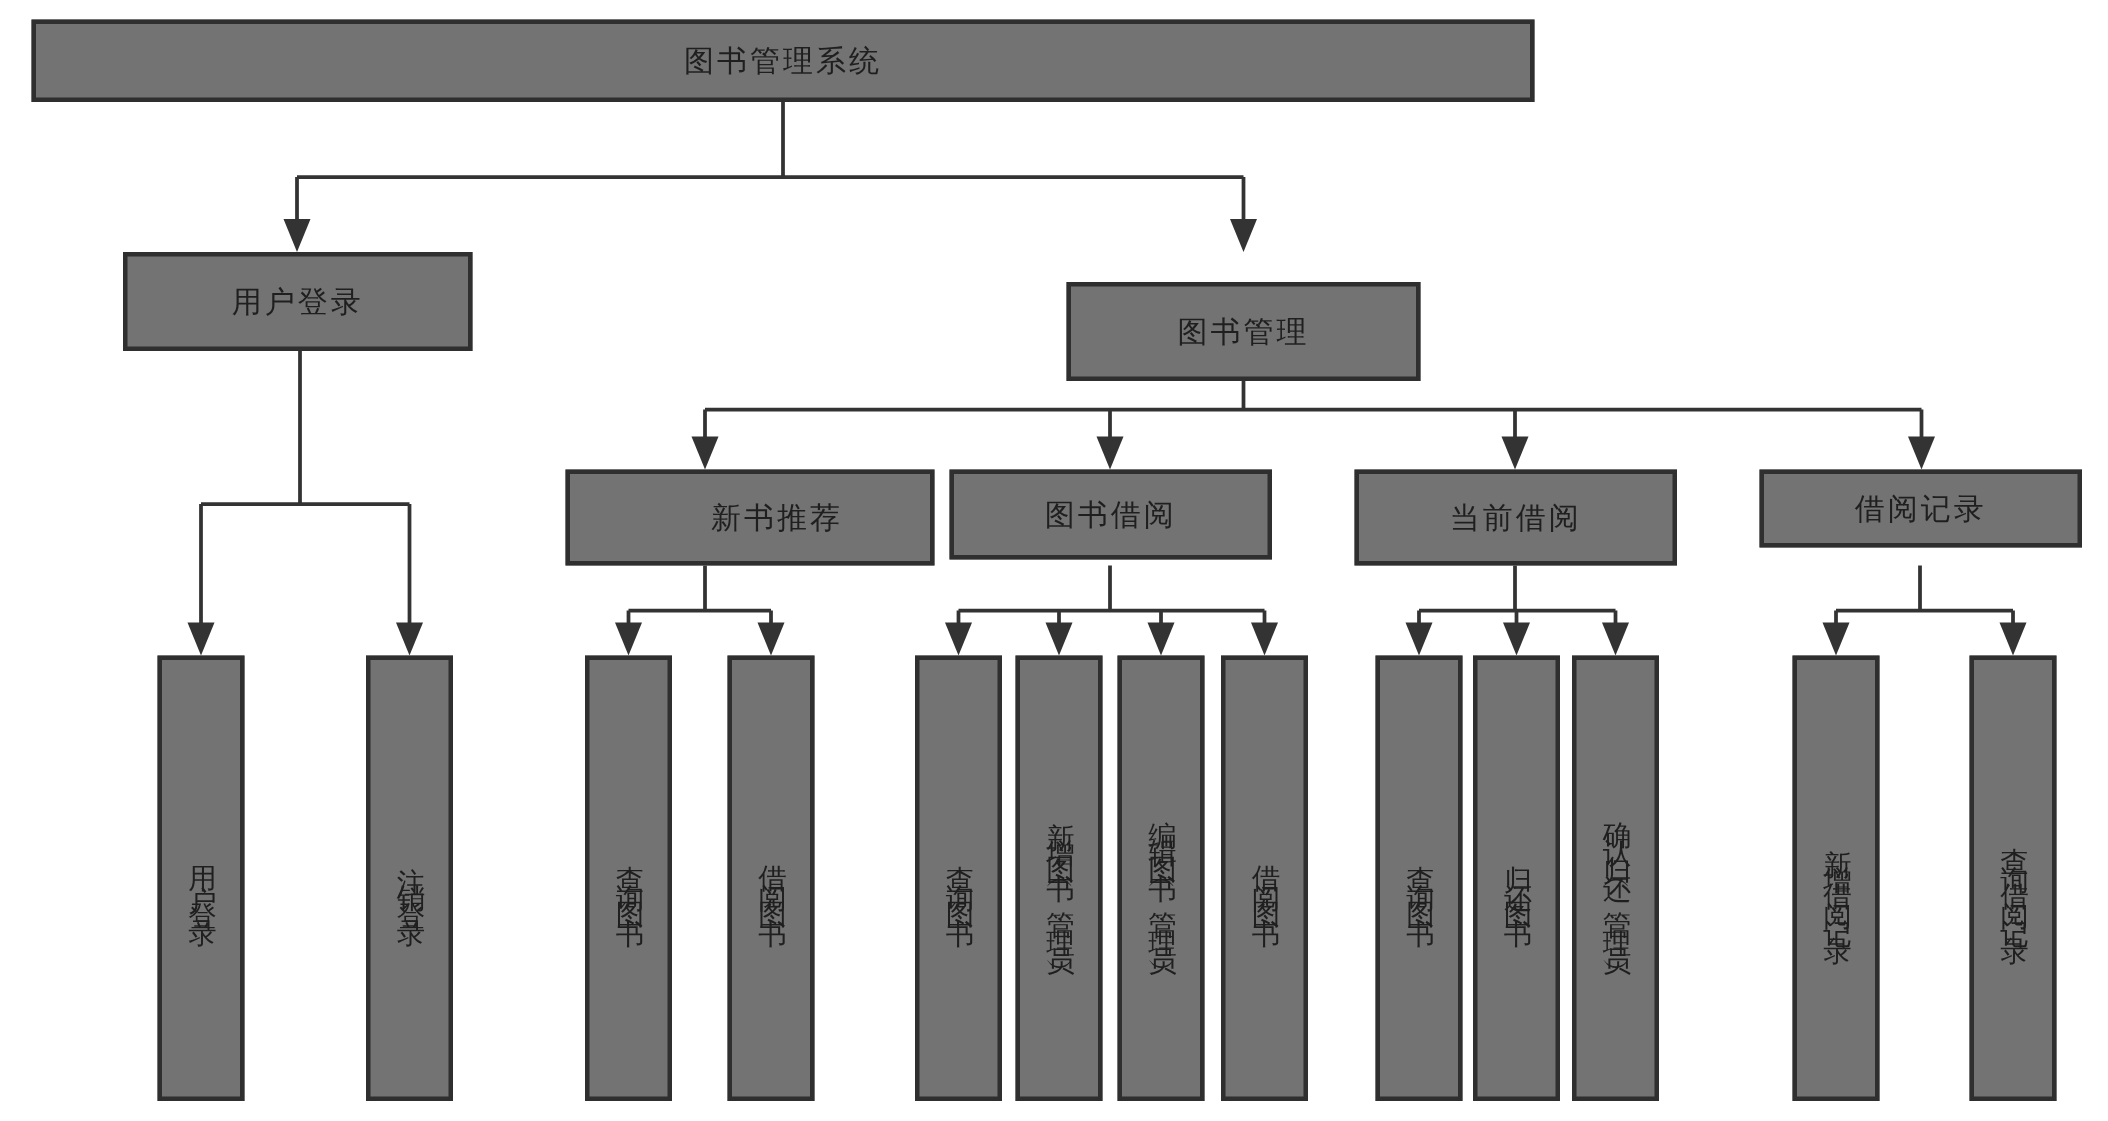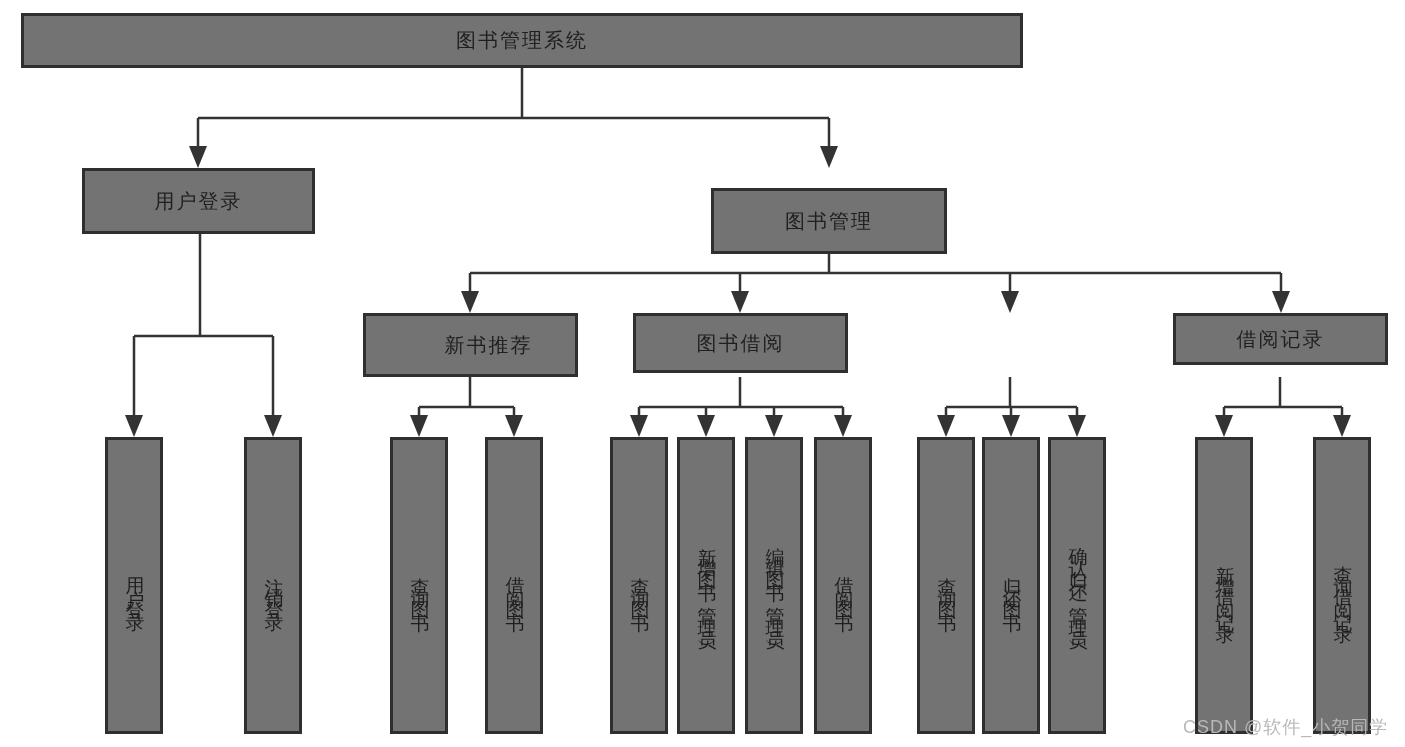--- a/index.html
+++ b/index.html
@@ -84,37 +84,37 @@
       <polygon points="1215,415 1233,415 1224,437"></polygon>
       <polygon points="1333,415 1351,415 1342,437"></polygon>
     </g>
   </svg>
 
   <div class="box" style="left:21px; top:13px; width:1002px; height:55px;">图书管理系统</div>
 
   <div class="box" style="left:82px; top:168px; width:233px; height:66px;">用户登录</div>
   <div class="box" style="left:711px; top:168px; width:236px; height:66px;margin-top:20px;">图书管理</div>
 
-  <div class="box" style="left:363px; top:313px; width:215px; height:64px;padding-left:36px;">新书推荐</div>
+  <div class="box" style="left:377px; top:313px; width:246px; height:64px;padding-left:36px;">新书推荐</div>
   <div class="box" style="left:633px; top:313px; width:215px; height:60px;">图书借阅</div>
+  <div class="box" style="left:903px; top:313px; width:215px; height:64px;">当前借阅</div>
   <div class="box" style="left:1173px; top:313px; width:215px; height:52px;">借阅记录</div>
 
   <div class="box leaf" style="left:105px; top:437px; width:58px; height:297px;">用户登录</div>
   <div class="box leaf" style="left:244px; top:437px; width:58px; height:297px;">注销登录</div>
 
   <div class="box leaf" style="left:390px; top:437px; width:58px; height:297px;">查询图书</div>
   <div class="box leaf" style="left:485px; top:437px; width:58px; height:297px;">借阅图书</div>
 
   <div class="box leaf" style="left:610px; top:437px; width:58px; height:297px;">查询图书</div>
   <div class="box leaf" style="left:677px; top:437px; width:58px; height:297px;">新增图书（管理员）</div>
   <div class="box leaf" style="left:745px; top:437px; width:58px; height:297px;">编辑图书（管理员）</div>
   <div class="box leaf" style="left:814px; top:437px; width:58px; height:297px;">借阅图书</div>
 
   <div class="box leaf" style="left:917px; top:437px; width:58px; height:297px;">查询图书</div>
   <div class="box leaf" style="left:982px; top:437px; width:58px; height:297px;">归还图书</div>
   <div class="box leaf" style="left:1048px; top:437px; width:58px; height:297px;">确认归还（管理员）</div>
 
   <div class="box leaf" style="left:1195px; top:437px; width:58px; height:297px;">新增借阅记录</div>
   <div class="box leaf" style="left:1313px; top:437px; width:58px; height:297px;">查询借阅记录</div>
 
-  <div class="watermark">CSDN @软件_小贺同学</div>
 
 </div>
 
 </body></html>

